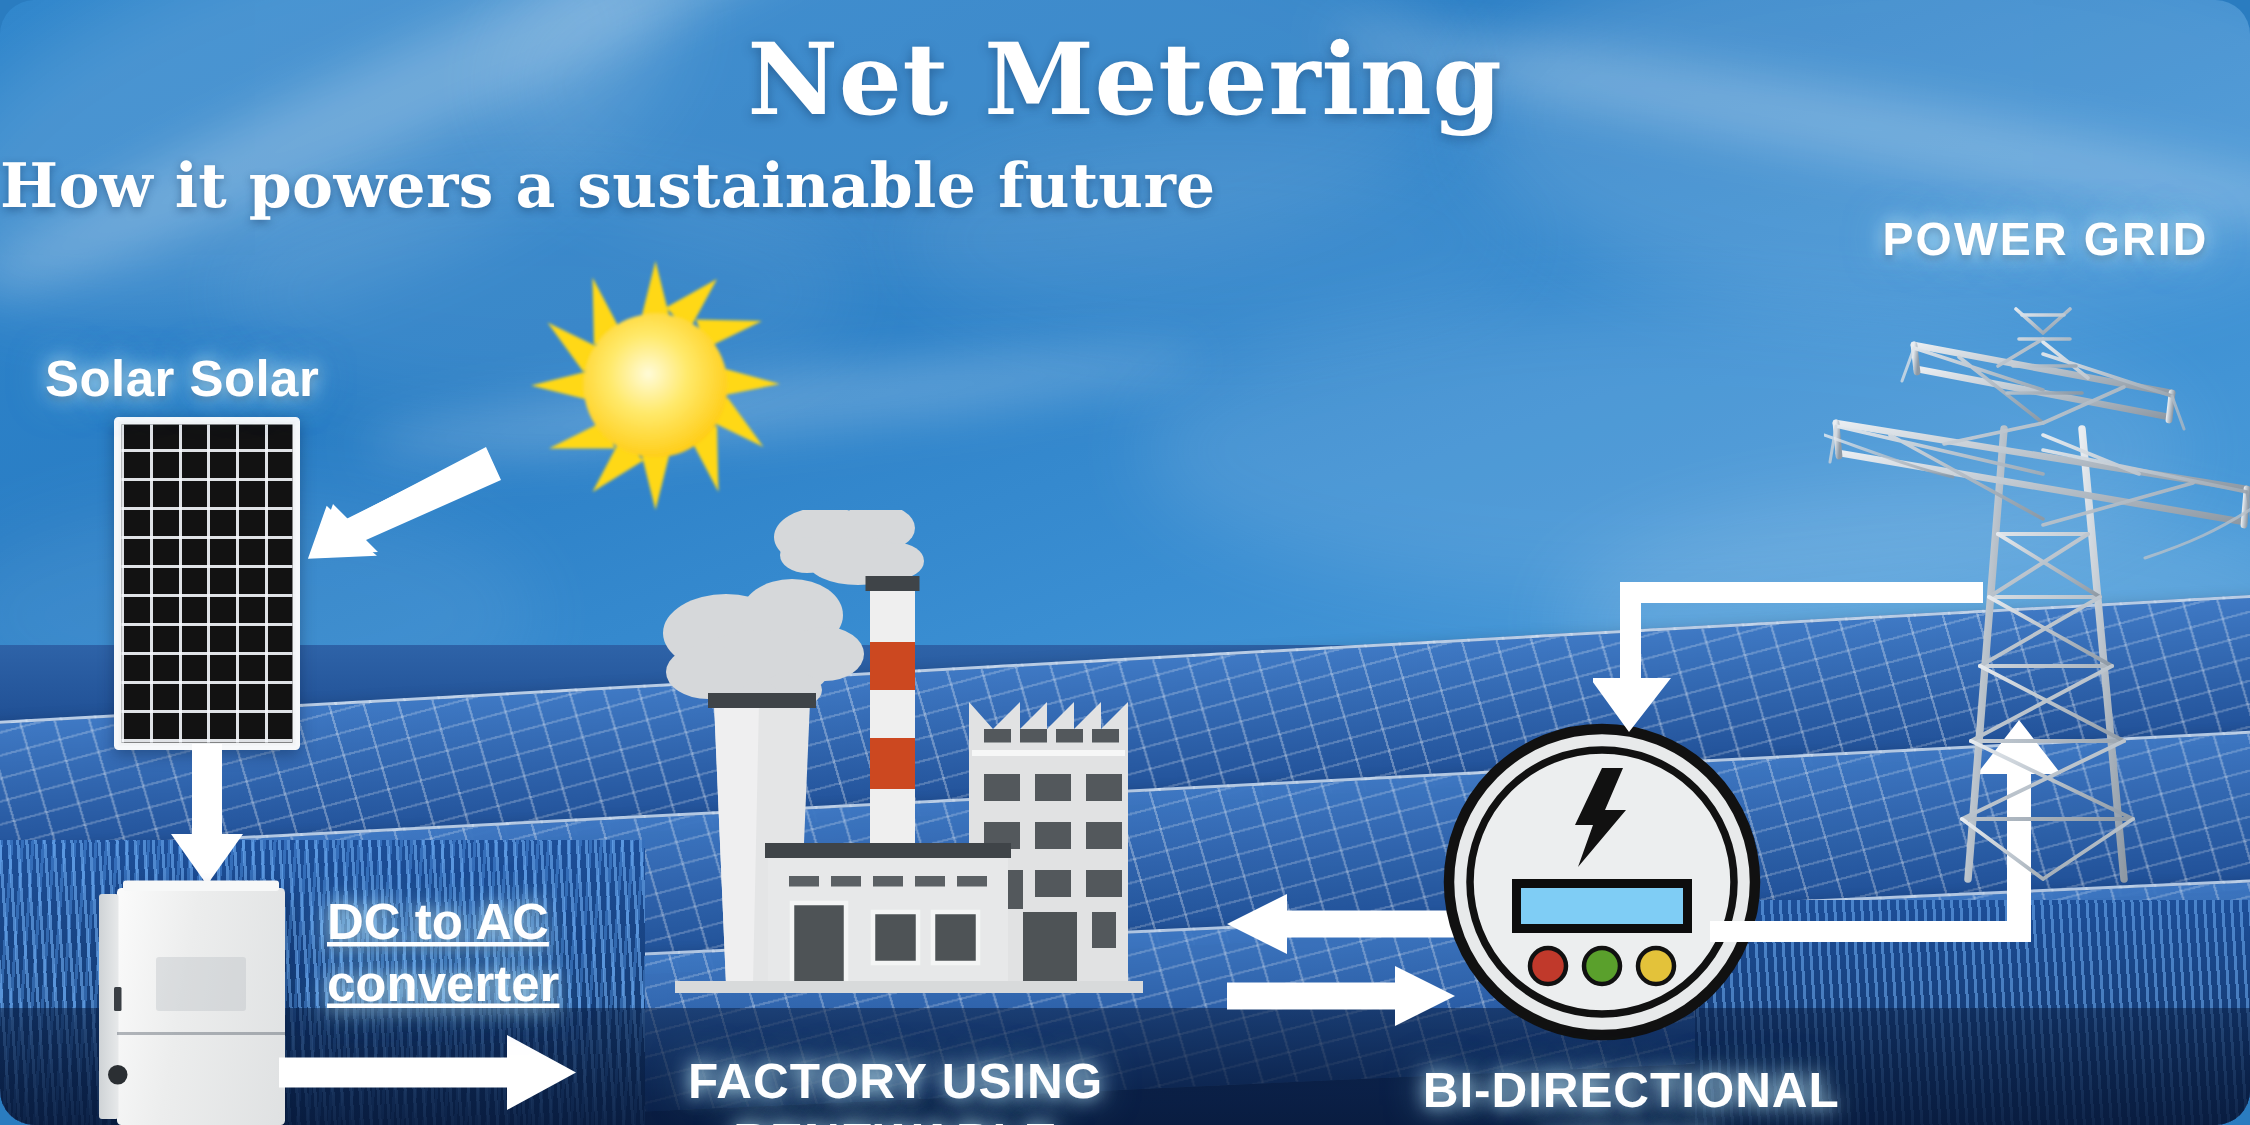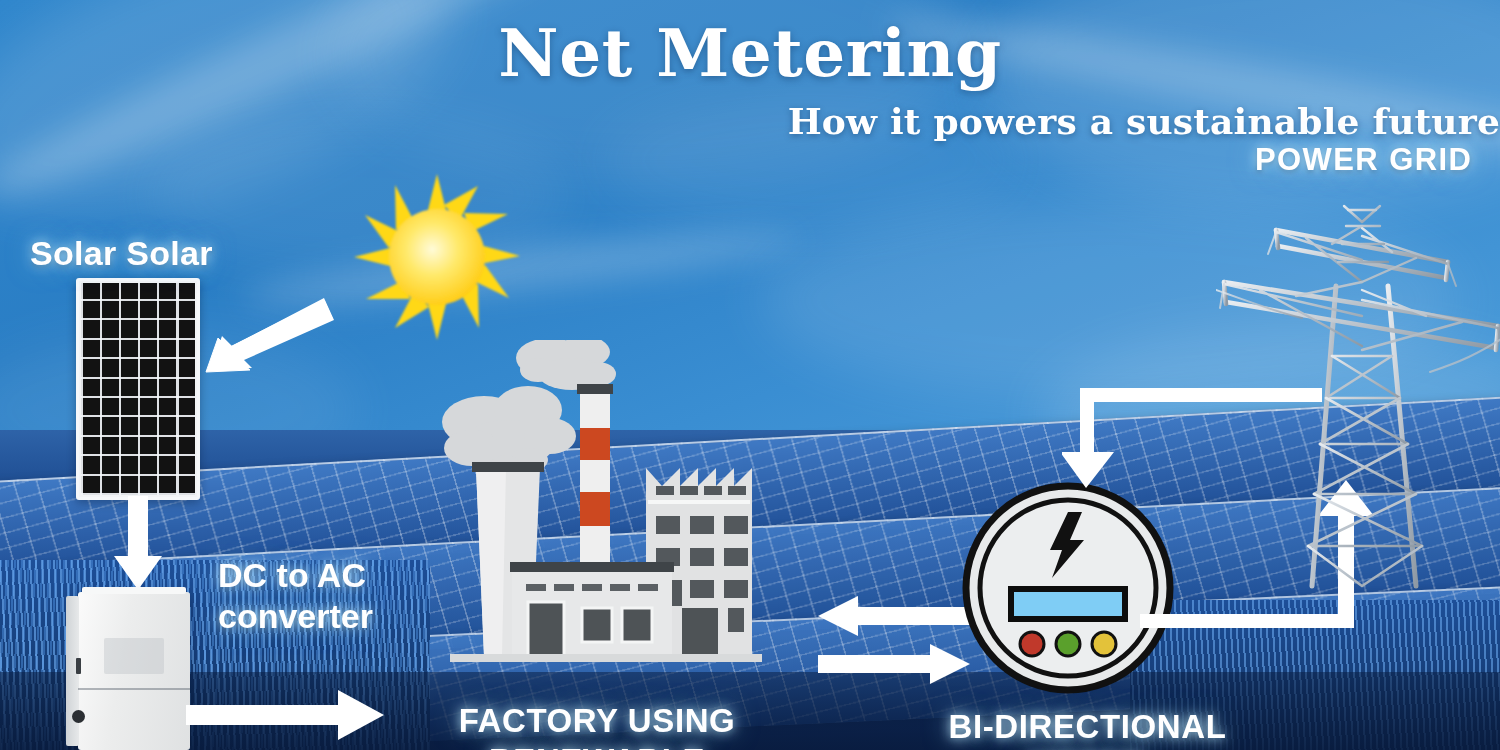--- a/index.html
+++ b/index.html
@@ -1,21 +1,21 @@
 <!DOCTYPE html>
 <html><head>
 <meta charset="utf-8">
 <style>
   html,body{margin:0;padding:0;}
   body{
     width:1500px;height:750px;overflow:hidden;
     font-family:"Liberation Sans", sans-serif;
     background:#2a7cc0;
   }
-  #stage{position:relative;width:1500px;height:750px;overflow:hidden;}
+  #stage{position:relative;width:1500px;height:750px;overflow:hidden;border-radius:23px;}
 
   
   .sky{
     position:absolute;left:0;top:0;width:1500px;height:750px;
     background:
       linear-gradient(160deg, #2f86cc 0%, #2a7ec5 28%, #3a8ed2 52%, #4a9ad8 70%, #2e7dc0 100%);
   }
   .cloudwash{position:absolute;border-radius:50%;filter:blur(26px);background:rgba(255,255,255,.30);}
   .cw1{left:-60px;top:-40px;width:520px;height:230px;transform:rotate(-18deg);opacity:.45;}
   .cw2{left:330px;top:-70px;width:640px;height:250px;opacity:.30;}
@@ -71,34 +71,34 @@
     background:linear-gradient(180deg, rgba(10,32,70,.55), rgba(8,26,60,.88));
   }
 
   
   .title{
     position:absolute;left:0;top:14px;width:1500px;text-align:center;
     font-family:"DejaVu Serif", serif;font-weight:700;font-size:66px;color:#fff;
     letter-spacing:.5px;text-shadow:0 2px 7px rgba(10,40,80,.40);
   }
   .subtitle{
-    position:absolute;left:0;top:100px;width:1500px;text-align:right;
-    font-family:"DejaVu Serif", serif;font-weight:700;font-size:36px;color:#fff;
+    position:absolute;left:0;top:100px;width:1500px;text-align:left;
+    font-family:"DejaVu Serif", serif;font-weight:700;font-size:41px;color:#fff;
     letter-spacing:.2px;text-shadow:0 2px 6px rgba(10,40,80,.40);
   }
 
   
   .glab{
     position:absolute;color:#ffffff;font-weight:700;
     text-shadow:0 0 12px rgba(200,240,255,.95),0 0 26px rgba(150,220,255,.55),0 2px 5px rgba(10,40,80,.5);
     white-space:pre-line;line-height:1.08;margin-top:15px;
   }
   #lbl-solar{left:30px;top:220px;font-size:34px;letter-spacing:.3px;}
   #lbl-grid{left:1255px;top:128px;font-size:31px;letter-spacing:1.4px;}
-  #lbl-inv{left:218px;top:540px;font-size:34px;line-height:1.22;}
+  #lbl-inv{left:218px;top:580px;font-size:34px;line-height:1.22;text-decoration:underline;}
   #lbl-factory{left:432px;top:686px;font-size:33px;letter-spacing:.6px;text-align:center;width:330px;line-height:1.22;}
   #lbl-meter{left:925px;top:692px;font-size:33px;letter-spacing:.6px;text-align:center;width:325px;line-height:1.22;}
 
   
   .sun{position:absolute;left:352px;top:172px;width:170px;height:170px;}
   
   .panel{
     position:absolute;left:76px;top:278px;width:118px;height:216px;
     background:#f2f4f6;border:3px solid #f6f8fa;border-radius:3px;
     box-shadow:0 3px 10px rgba(0,20,50,.35);

